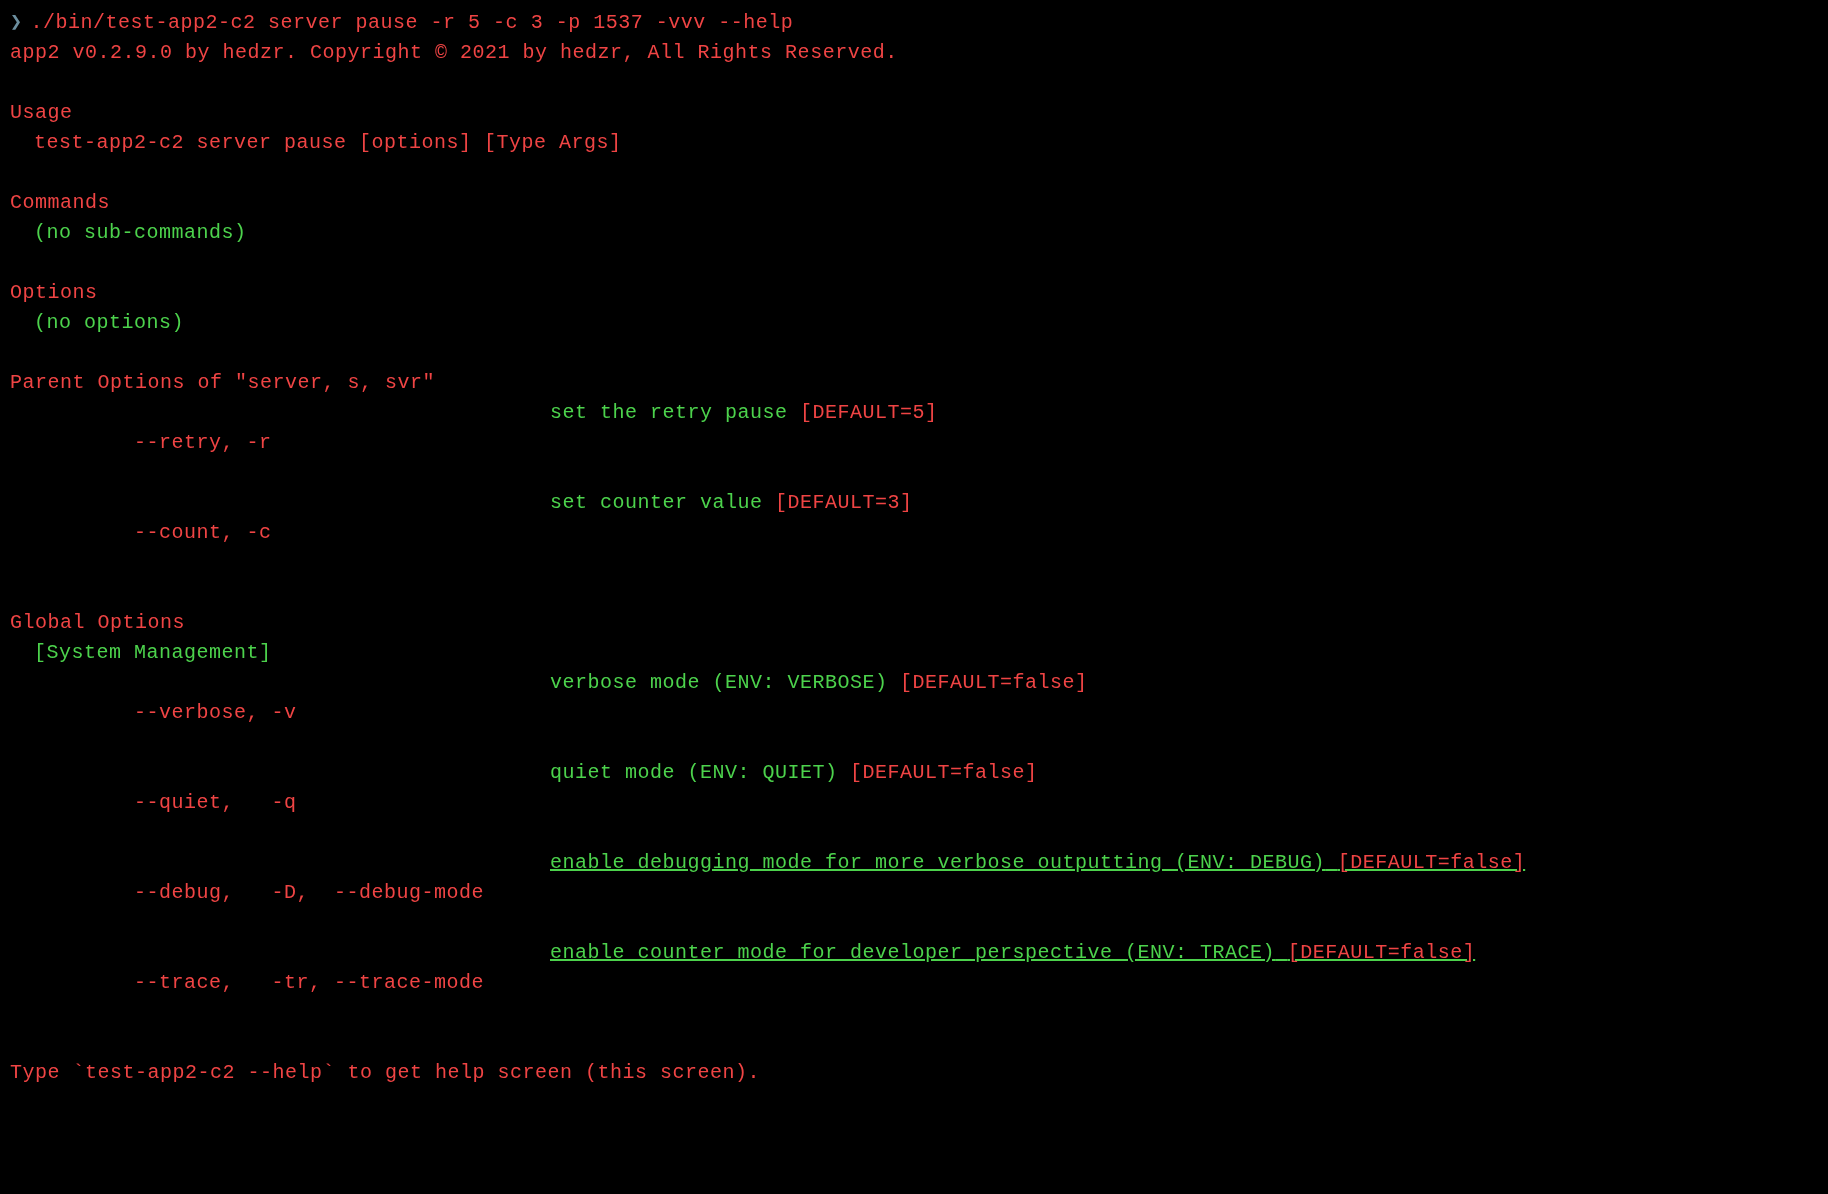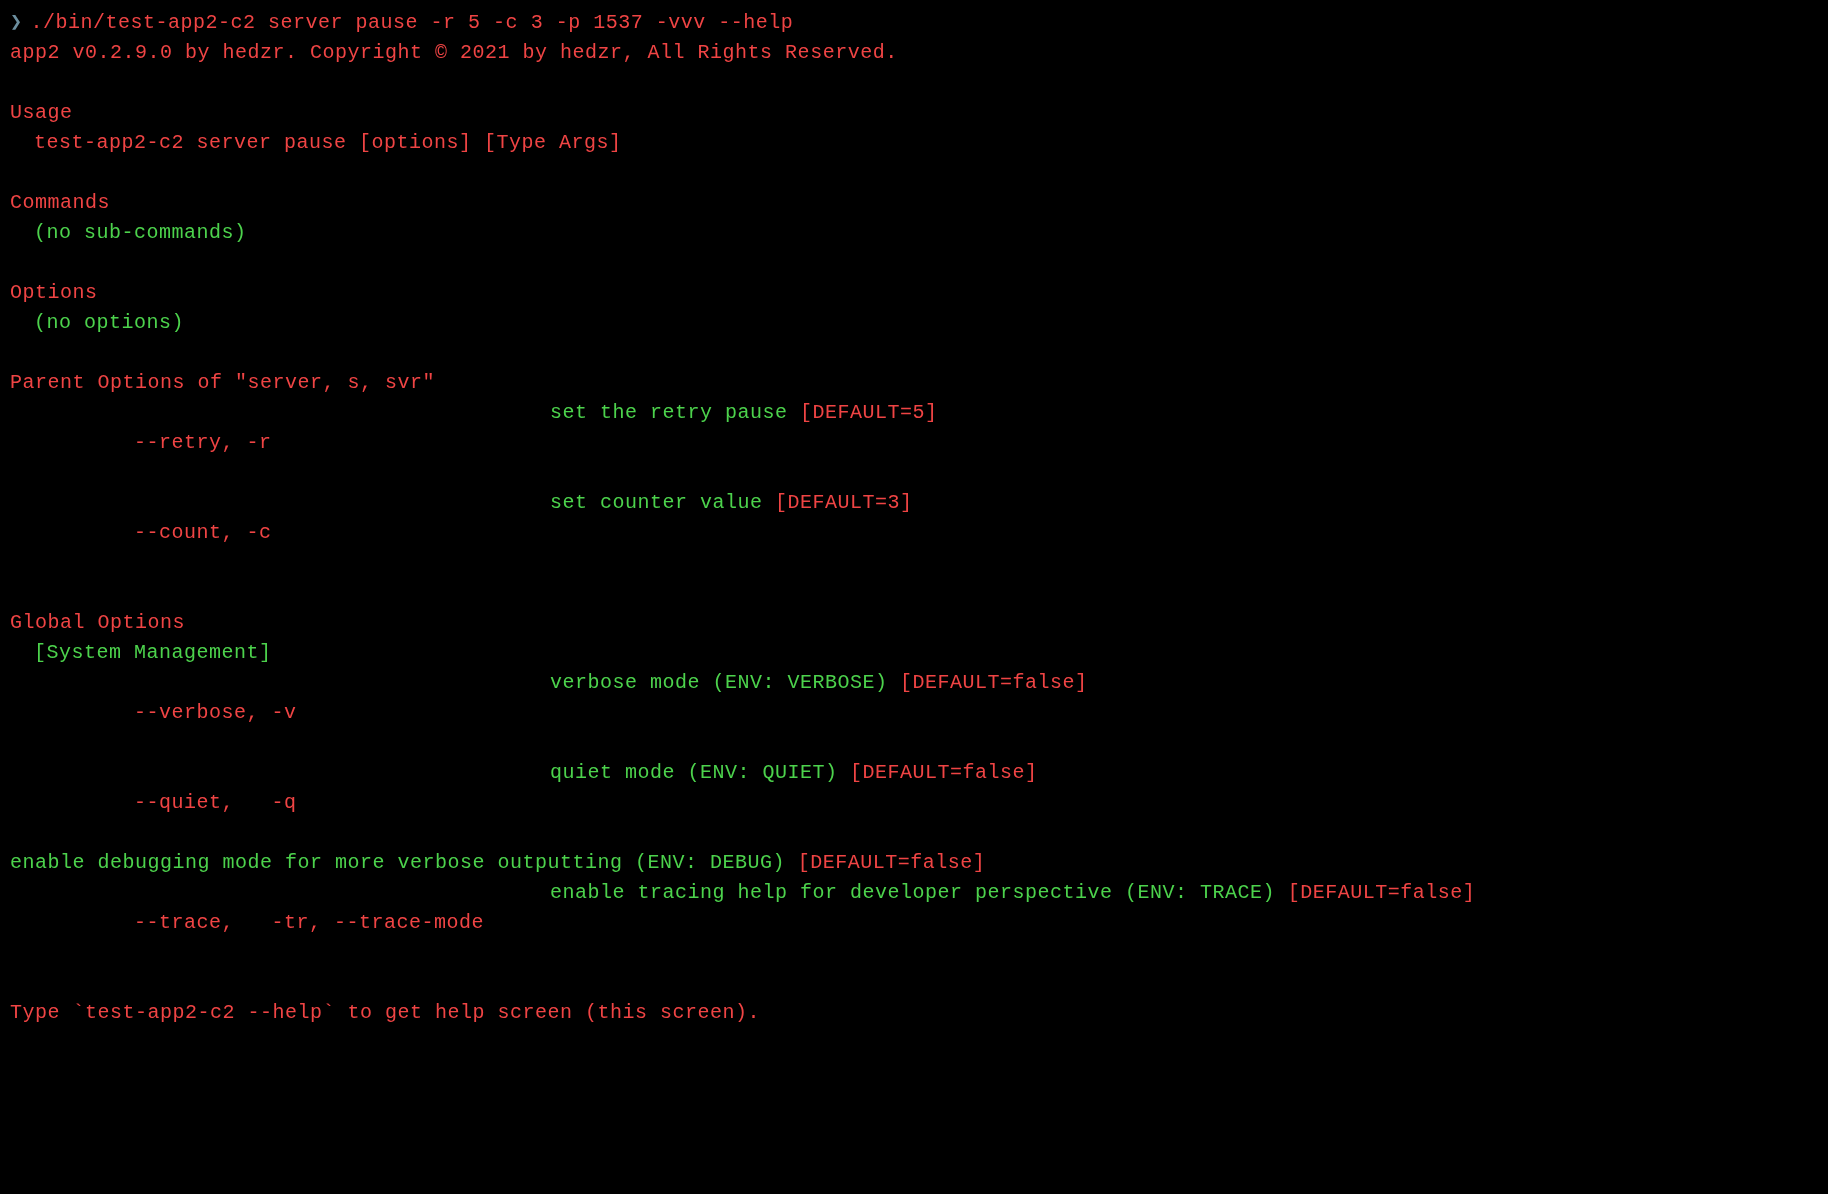--- a/index.html
+++ b/index.html
@@ -49,20 +49,21 @@
       padding-left: 24px;
     }
     .option-right {
       flex: 1;
       color: #4cd24c;
       word-wrap: break-word;
     }
     .option-right-wrap {
       flex: 1;
       color: #4cd24c;
+      text-decoration: underline;
     }
     .flag-group {
       white-space: pre;
     }
   </style>
 </head>
 <body>
 
 <div>
 
@@ -125,30 +126,33 @@
     <div class="option-row">
       <div class="option-left flag-group">
         <span class="white">--</span><span class="white underline">quiet</span><span class="white">,   -q</span>
       </div>
       <div class="option-right">
         <span>quiet mode (ENV: QUIET)</span> <span class="white">[DEFAULT=false]</span>
       </div>
     </div>
 
     <div class="option-row">
+      <div class="option-left flag-group">
+        <span class="white">--</span><span class="white underline">debug</span><span class="white">,   -D,  --debug-mode</span>
+      </div>
       <div class="option-right-wrap">
         <span>enable debugging mode for more verbose outputting (ENV: DEBUG)</span> <span class="white">[DEFAULT=false]</span>
       </div>
     </div>
 
     <div class="option-row">
       <div class="option-left flag-group">
         <span class="white">--</span><span class="white underline">trace</span><span class="white">,   -tr, --trace-mode</span>
       </div>
       <div class="option-right-wrap">
-        <span>enable tracing help for developer perspective (ENV: TRACE)</span> <span class="white">[DEFAULT=false]</span>
+        <span>enable counter mode for developer perspective (ENV: TRACE)</span> <span class="white">[DEFAULT=false]</span>
       </div>
     </div>
   </div>
 
   <div class="section white">Type `test-app2-c2 --help` to get help screen (this screen).</div>
 
 </div>
 
 </body></html>

